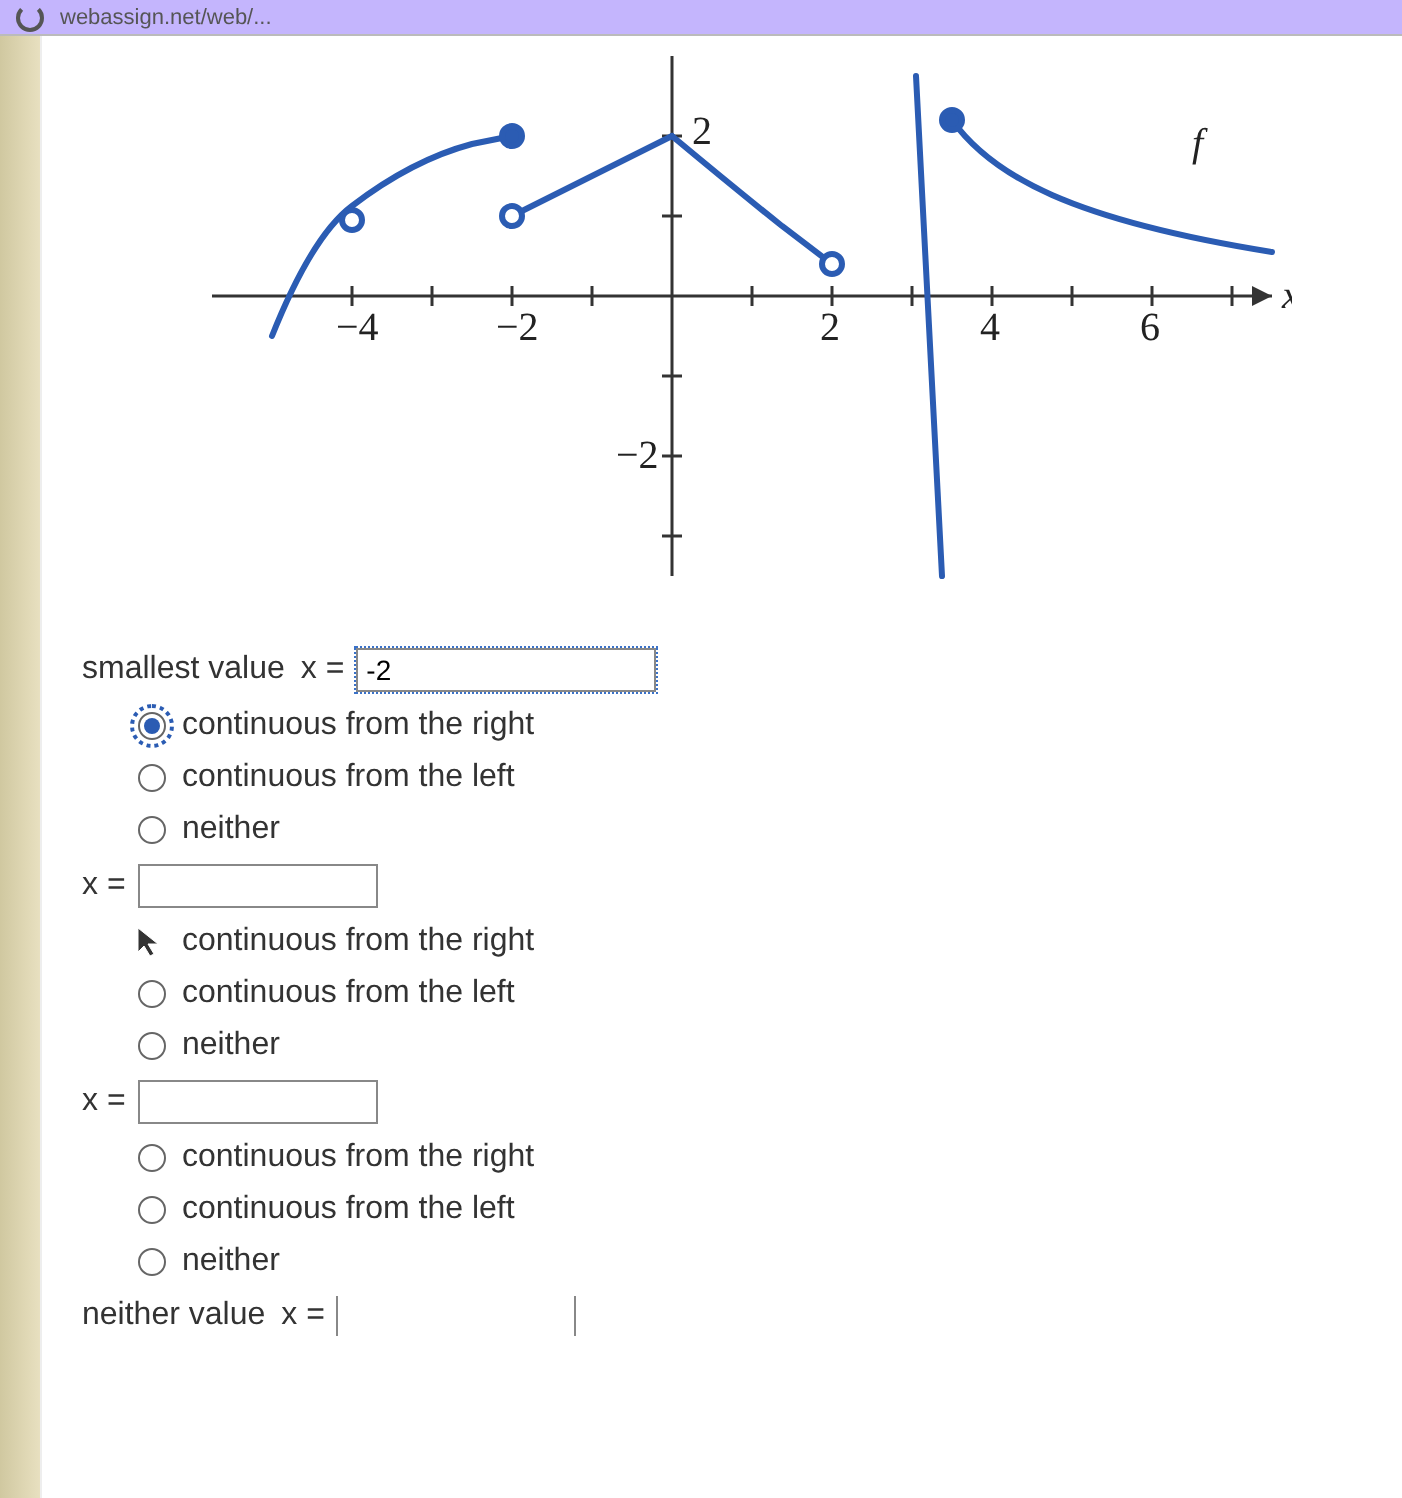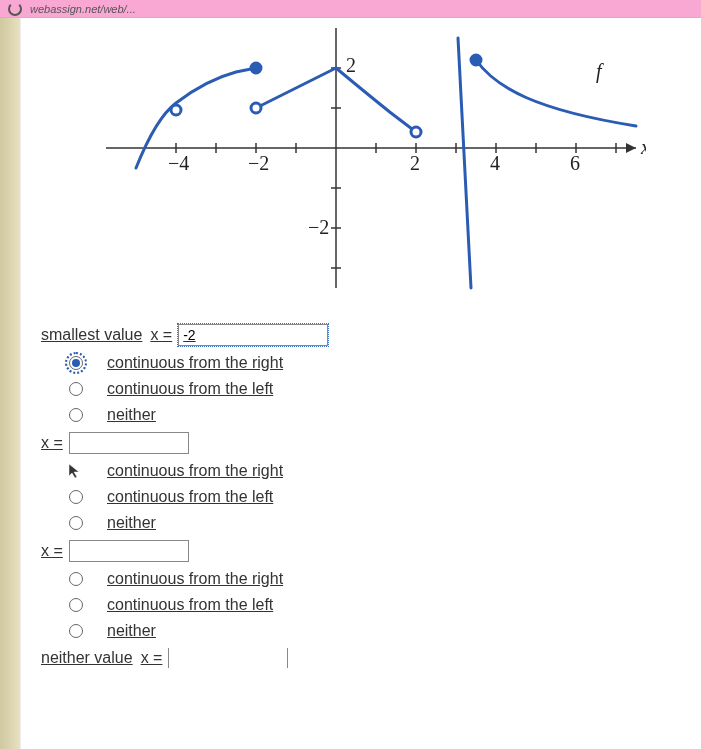--- a/index.html
+++ b/index.html
@@ -5,27 +5,26 @@
     * { box-sizing: border-box; margin: 0; padding: 0; }
     body {
       font-family: Arial, Helvetica, sans-serif;
       background: #e8e8e8;
       width: 701px;
       height: 749px;
       overflow: hidden;
       position: relative;
     }
     .browser-bar {
-      background: #f9a8d4;
+      background: #c4b5fd;
       height: 18px;
       display: flex;
       align-items: center;
       padding: 0 8px;
       border-bottom: 1px solid #bbb;
-      font-style: italic;
     }
     .reload-icon {
       width: 14px; height: 14px;
       border: 2px solid #555;
       border-radius: 50%;
       border-top-color: transparent;
       margin-right: 8px;
     }
     .url { font-size: 11px; color: #555; }
     .content {
@@ -42,21 +41,20 @@
       background: linear-gradient(to right, #d0c8a0, #e8e0c0);
     }
     .graph {
       display: block;
       margin: 0 auto;
     }
     .questions {
       padding: 10px 20px 0 10px;
       font-size: 16px;
       color: #333;
-      text-decoration: underline;
     }
     .row {
       display: flex;
       align-items: center;
       margin: 6px 0;
     }
     .label-prefix { margin-right: 8px; }
     .xeq { margin-right: 6px; }
     .text-input {
       border: 1px solid #888;
@@ -69,21 +67,20 @@
       outline: 1px dotted #3a72c9;
     }
     .w150 { width: 150px; }
     .w120 { width: 120px; }
     .radio-group { margin-left: 28px; }
     .radio-row {
       display: flex;
       align-items: center;
       margin: 8px 0;
       cursor: pointer;
-      gap: 16px;
     }
     .radio {
       width: 14px; height: 14px;
       border: 1px solid #666;
       border-radius: 50%;
       margin-right: 8px;
       position: relative;
       background: #fff;
       flex-shrink: 0;
     }

